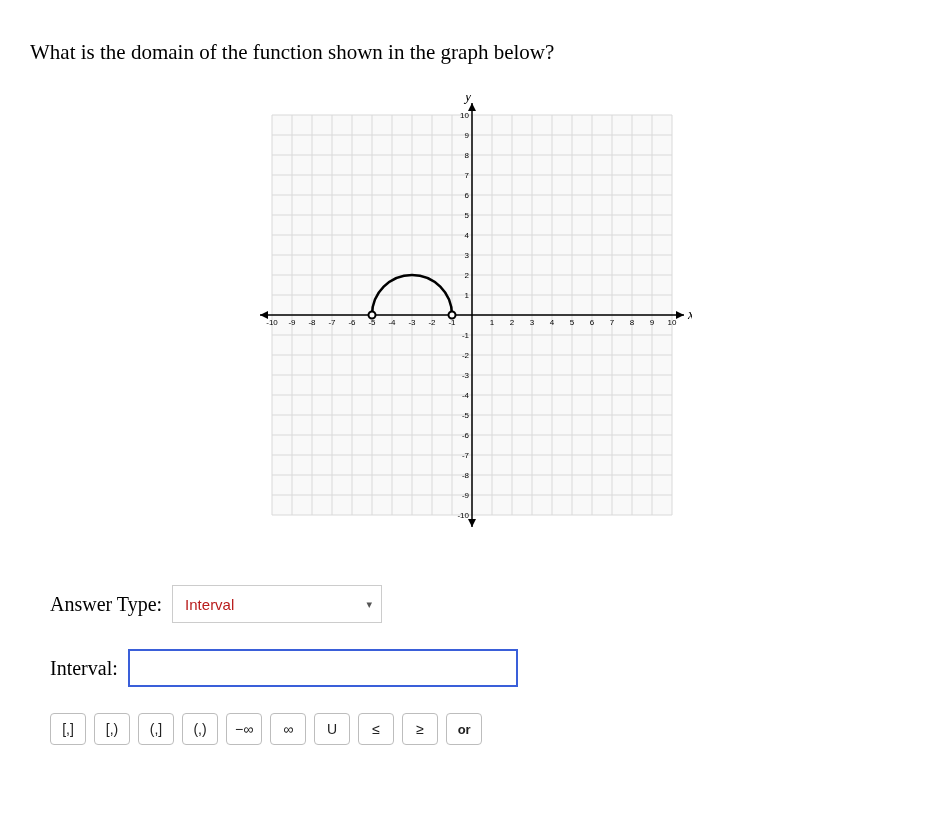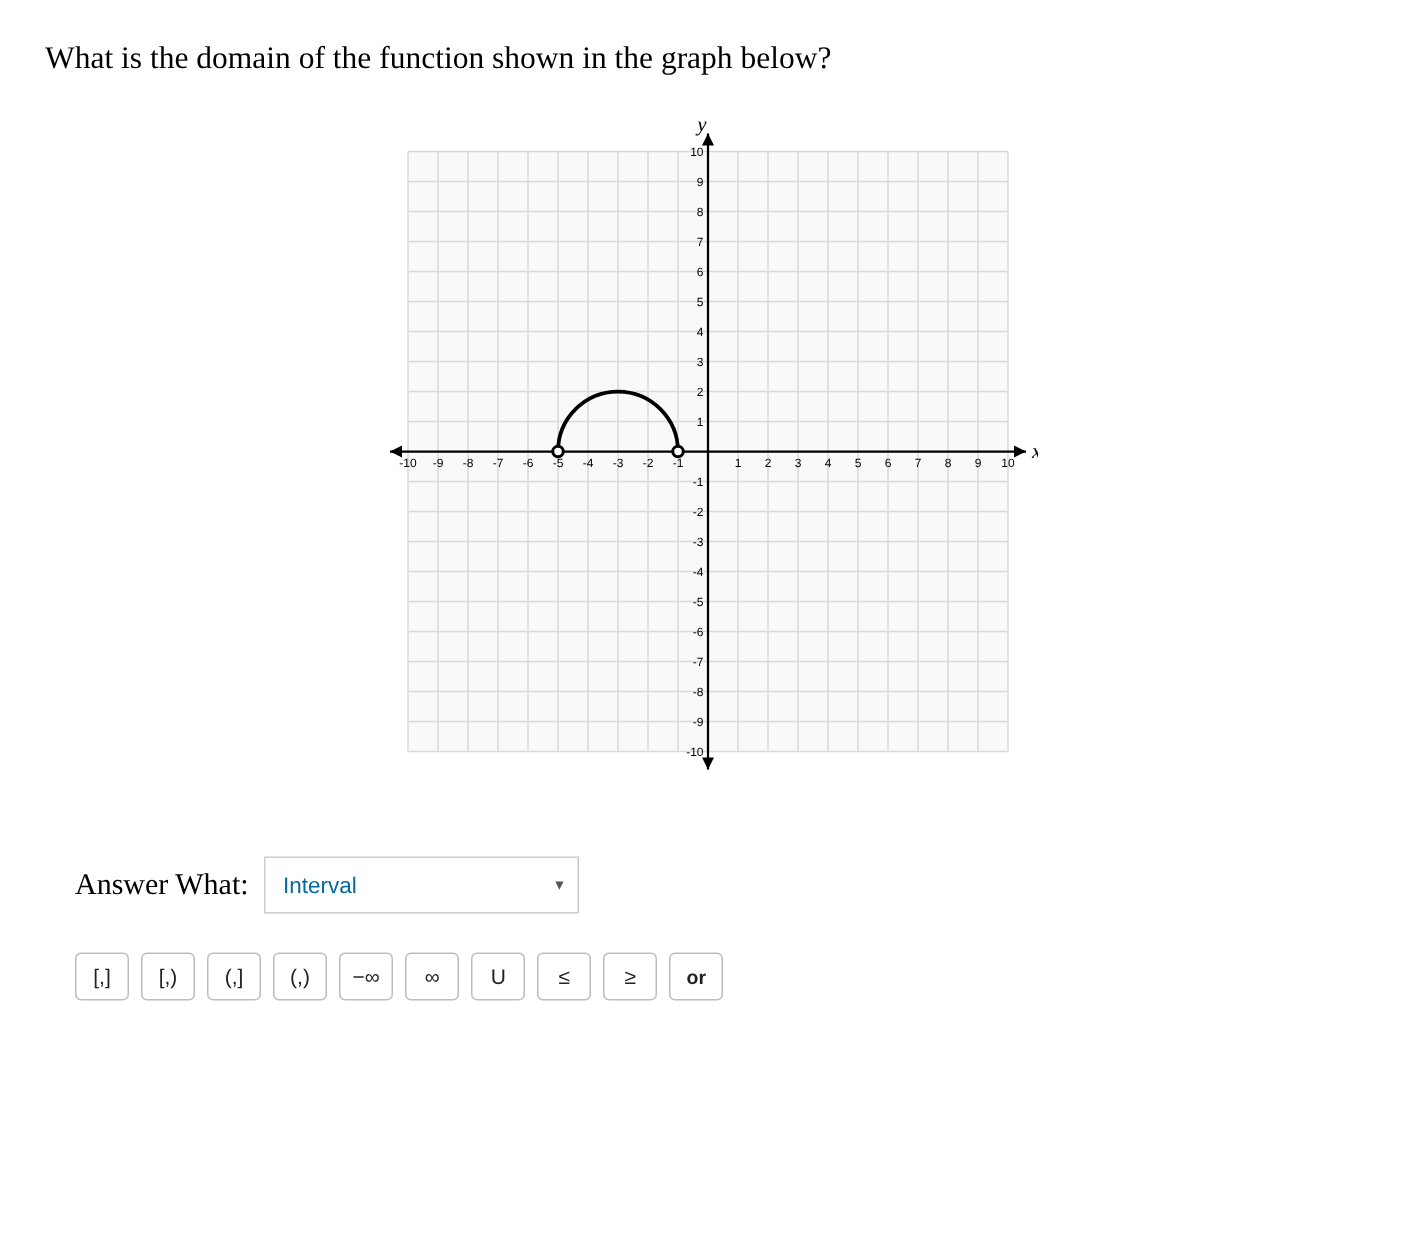--- a/index.html
+++ b/index.html
@@ -4,21 +4,21 @@
 <style>
   html, body {
     margin: 0;
     padding: 0;
     background: #fff;
     font-family: Georgia, 'Times New Roman', serif;
     color: #000;
     width: 944px;
   }
   .page {
-    padding: 26px 30px 30px 30px;
+    padding: 40px 30px 30px 30px;
     box-sizing: border-box;
   }
   .question {
     font-size: 21px;
     font-family: Georgia, 'Times New Roman', serif;
     margin-bottom: 30px;
   }
   .graph-wrap {
     width: 100%;
     display: flex;
@@ -49,21 +49,21 @@
     display: inline-block;
   }
   select.answer-type {
     appearance: none;
     -webkit-appearance: none;
     font-family: Arial, Helvetica, sans-serif;
     font-size: 15px;
     padding: 8px 34px 8px 12px;
     border: 1px solid #ccc;
     background: #fff;
-    color: #0369a1;
+    color: #b91c1c;
     width: 210px;
     height: 38px;
     box-sizing: border-box;
   }
   .select-caret {
     position: absolute;
     right: 10px;
     top: 50%;
     transform: translateY(-50%);
     pointer-events: none;
@@ -230,29 +230,33 @@
         <path d="M 120 220 A 40 40 0 0 1 200 220" fill="none" stroke="#000" stroke-width="2.5"></path>
 
         <circle cx="120" cy="220" r="3.5" fill="#fff" stroke="#000" stroke-width="2"></circle>
         <circle cx="200" cy="220" r="3.5" fill="#fff" stroke="#000" stroke-width="2"></circle>
       </svg>
     </div>
   </div>
 
 
   <div class="row">
-    <span class="row-label">Answer What:</span>
+    <span class="row-label">Answer Type:</span>
     <span class="select-wrap">
       <select class="answer-type">
         <option>Interval</option>
       </select>
       <span class="select-caret">▾</span>
     </span>
   </div>
 
+  <div class="row">
+    <span class="row-label">Interval:</span>
+    <input class="interval-input" type="text" autofocus="" value="" style="">
+  </div>
 
   <div class="symbol-row">
     <button class="sym-btn">[,]</button>
     <button class="sym-btn">[,)</button>
     <button class="sym-btn">(,]</button>
     <button class="sym-btn">(,)</button>
     <button class="sym-btn">−∞</button>
     <button class="sym-btn">∞</button>
     <button class="sym-btn">U</button>
     <button class="sym-btn">≤</button>

